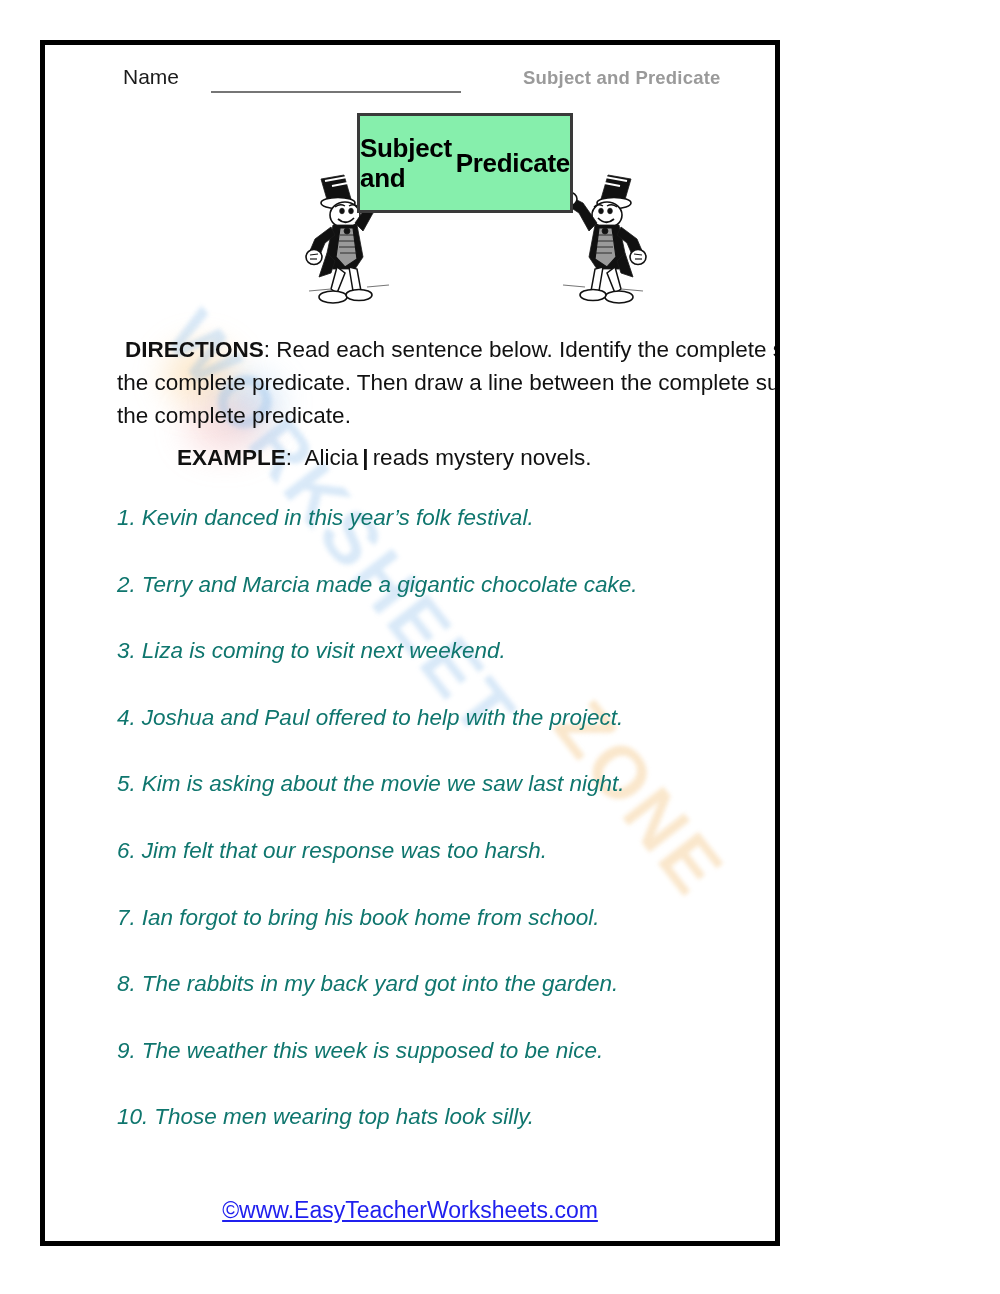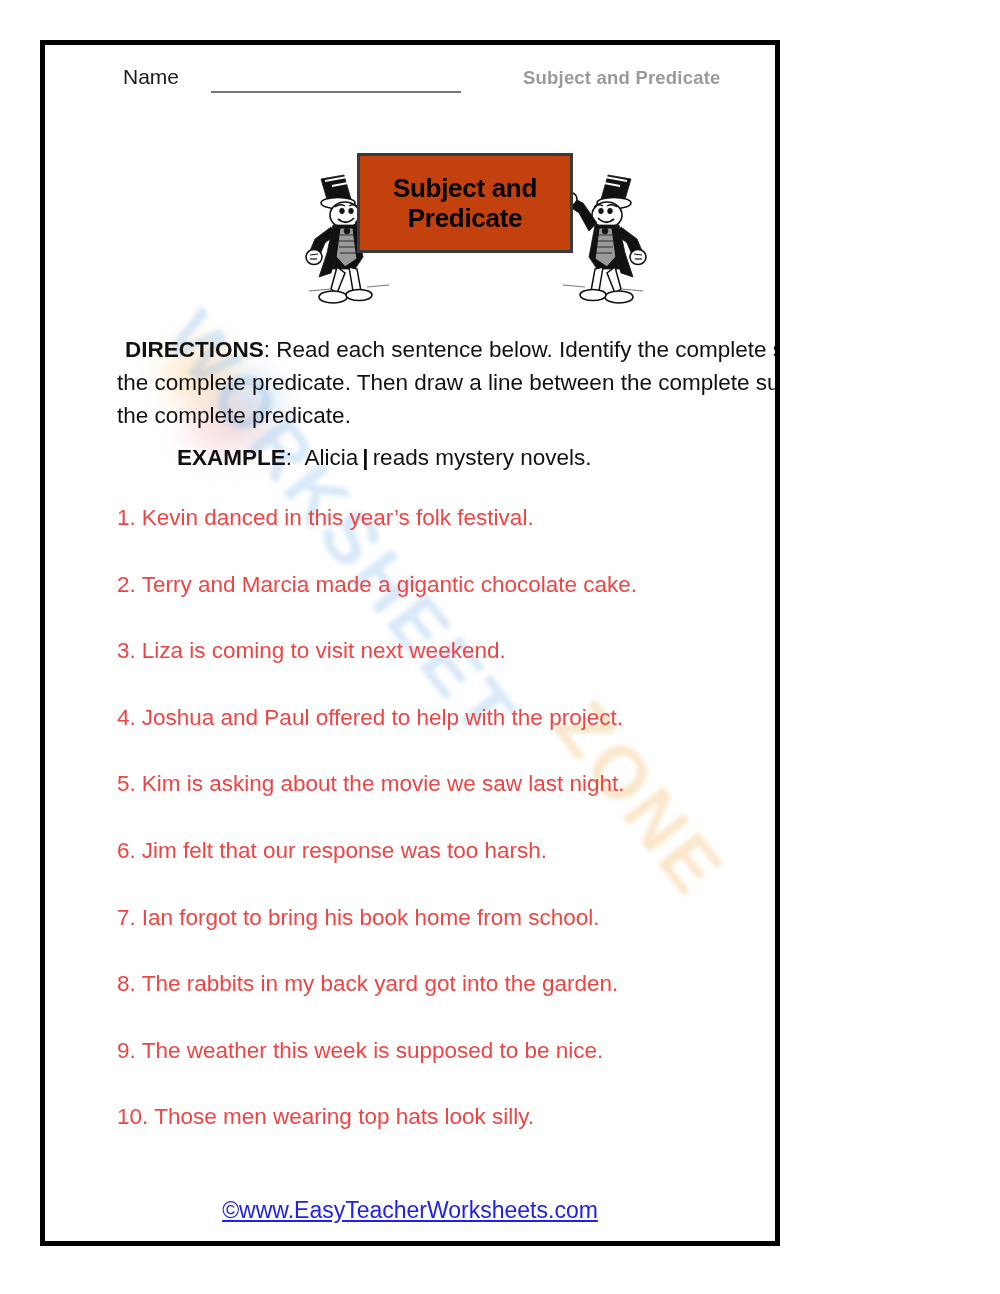--- a/index.html
+++ b/index.html
@@ -121,28 +121,27 @@
     height: 250px;
     z-index: 2;
   }
   #sign-box {
     position: absolute;
     left: 312px;
     top: 8px;
     width: 216px;
     height: 100px;
     border: 3px solid #3a3a3a;
-    background: #c2410c;
+    background: #86efac;
     box-sizing: border-box;
     z-index: 3;
     display: flex;
-    flex-direction: column;
+    flex-direction: row;
     align-items: center;
     justify-content: center;
-    margin-top: 40px;
   }
   .sign-line {
     font-size: 26px;
     font-weight: 700;
     color: #000000;
     line-height: 1.17;
     font-family: "Liberation Sans", sans-serif;
     letter-spacing: -0.3px;
   }
   .mascot {
@@ -185,23 +184,24 @@
   #sentence-list {
     position: absolute;
     left: 72px;
     top: 460px;
     width: 800px;
     z-index: 2;
   }
   .sentence-item {
     height: 66.6px;
     font-size: 22.5px;
-    color: #ef4444;
+    color: #0f766e;
     font-family: "Liberation Sans", sans-serif;
     white-space: nowrap;
+    font-style: italic;
   }
   .s-num { margin-right: 6px; }
 
   
   #footer-link {
     position: absolute;
     left: 0;
     top: 1152px;
     width: 100%;
     text-align: center;

